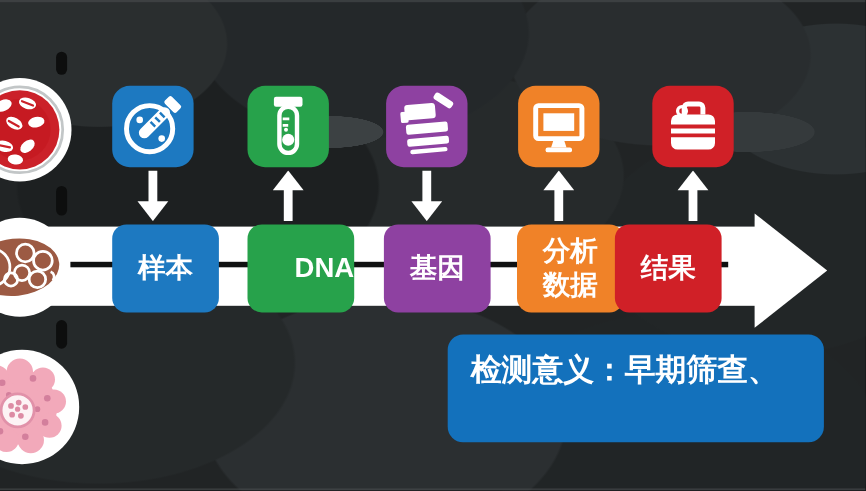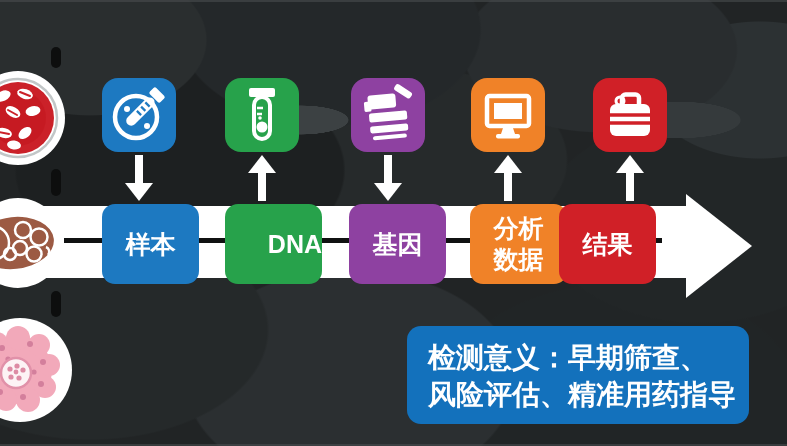--- a/index.html
+++ b/index.html
@@ -28,21 +28,21 @@
     border-top:52px solid transparent;border-bottom:52px solid transparent;border-left:66px solid #fff;}
   .center-line{position:absolute;left:64px;top:238px;width:598px;height:5px;background:#101111;}
   .sample{position:absolute;width:140px;height:140px;}
   .icon-tile{position:absolute;top:78px;width:74px;height:74px;border-radius:16px;
     display:flex;align-items:center;justify-content:center;}
   .icon-tile svg{width:64px;height:64px;}
   .conn-arrow{position:absolute;top:155px;width:36px;height:46px;}
   .step-box{position:absolute;top:204px;width:97px;height:80px;border-radius:13px;
     color:#fff;font-weight:bold;font-size:25px;line-height:31px;text-align:center;
     display:flex;flex-direction:column;justify-content:center;}
-  .info-box{position:absolute;left:407px;top:326px;width:342px;height:98px;border-radius:14px;
+  .info-box{position:absolute;left:407px;top:304px;width:342px;height:98px;border-radius:14px;
     box-sizing:border-box;padding:13px 0 16px 21px;color:#fff;font-weight:bold;font-size:28px;line-height:37px;}
 </style>
 </head>
 <body>
 
 <div class="stage">
   <div class="edge-line edge-top"></div>
   <div class="edge-line edge-bottom"></div>
 
   <div class="dash" style="top:47px;height:21px;"></div>
@@ -220,15 +220,14 @@
   <svg class="conn-arrow" style="left:612px;" viewBox="0 0 36 46">
     <polygon points="18,0 4,18 32,18" fill="#fff"></polygon>
     <rect x="14" y="16" width="8" height="30" fill="#fff"></rect>
   </svg>
   <div class="step-box" style="left: 559px; background: rgb(208, 32, 39);">
     <div>结果</div>
   </div>
 
   <div class="info-box" style="background: rgb(19, 113, 188);">
     <div>检测意义：早期筛查、</div>
-    <div>风险评估、精准用药指导</div>
   </div>
 </div>
 
 </body></html>

